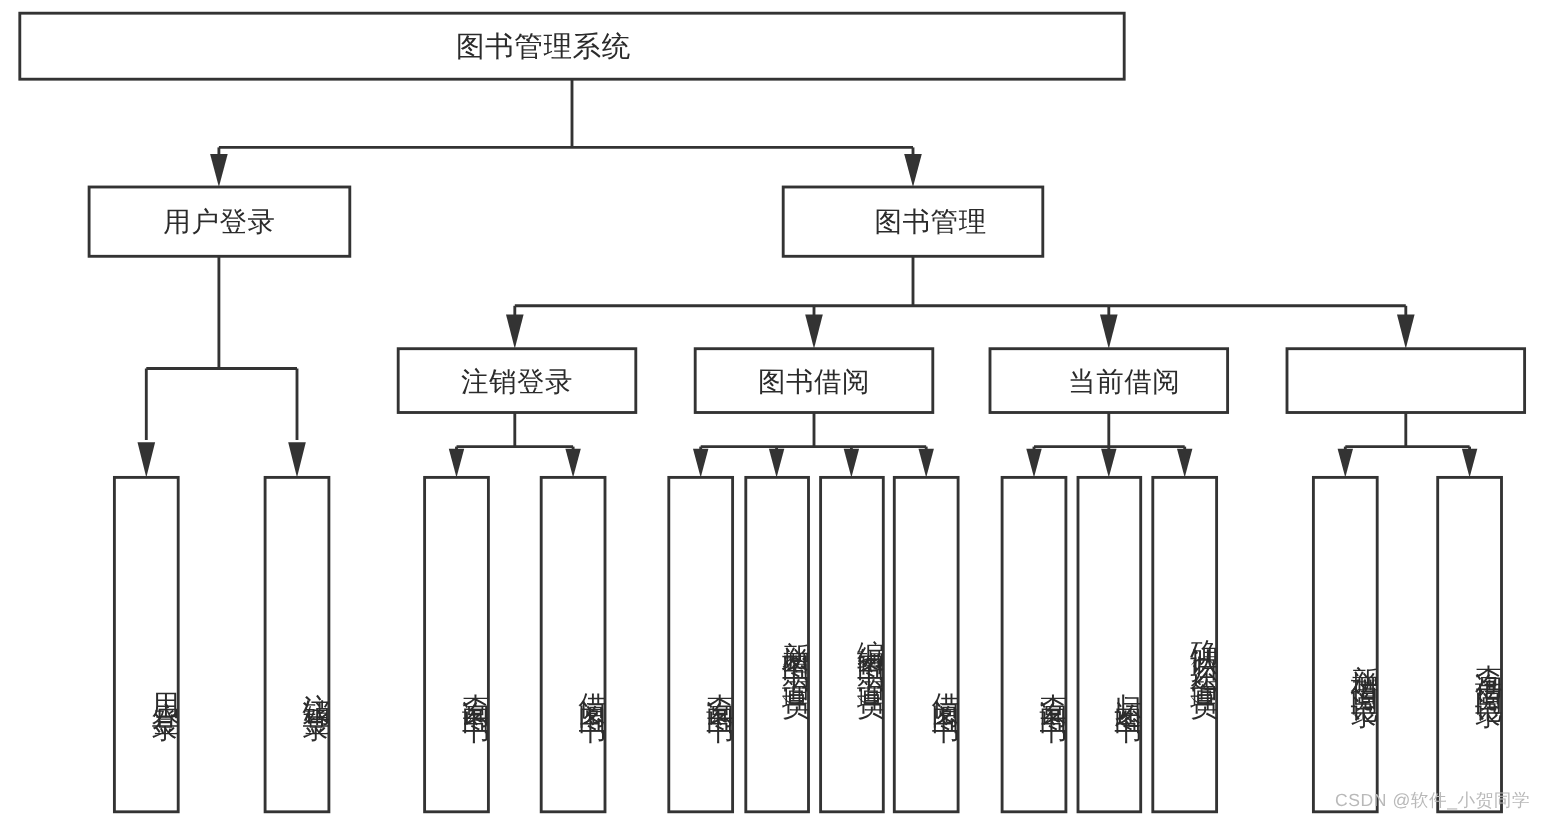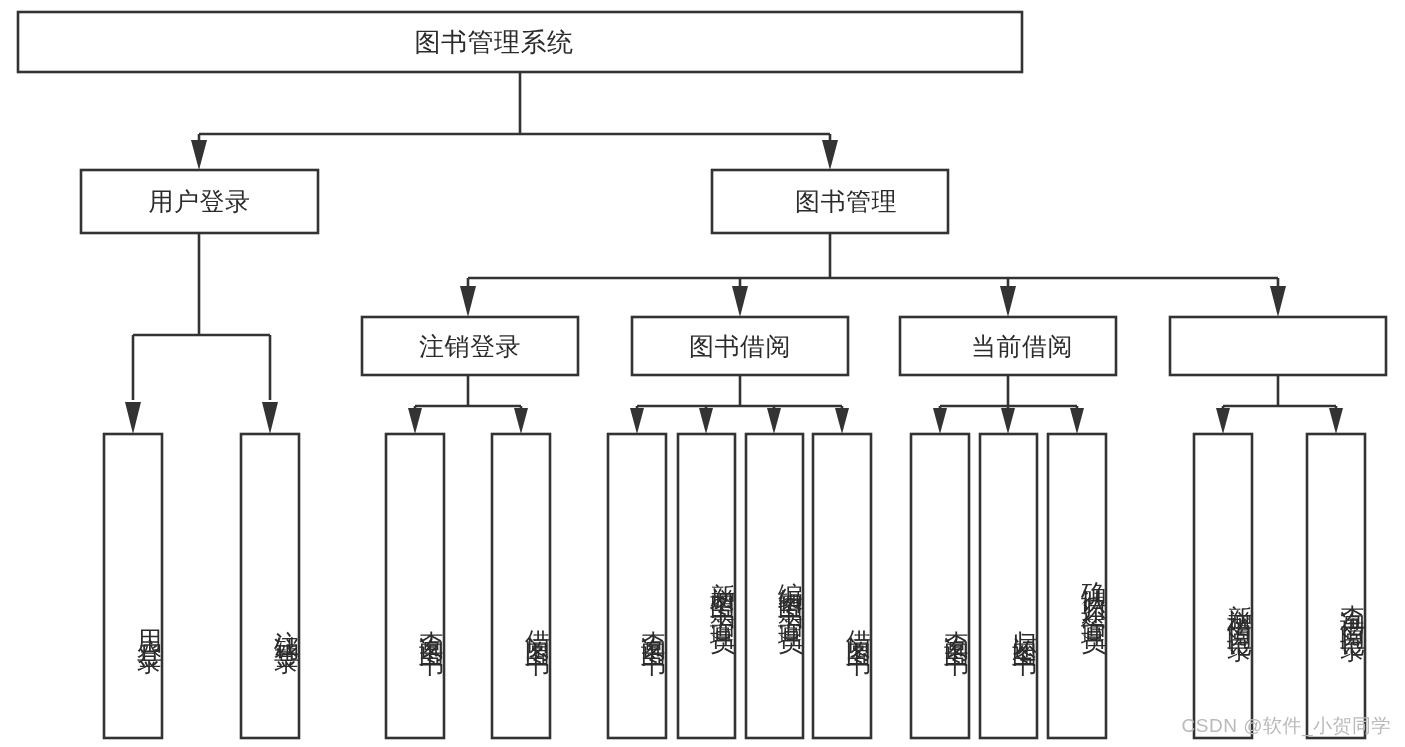--- a/index.html
+++ b/index.html
@@ -65,21 +65,21 @@
     line-height: 1;
     white-space: nowrap;
     align-items: flex-start;
     justify-content: center;
     padding-top: 6px;
   }
   .watermark {
     position: absolute;
     right: 14px;
     bottom: 8px;
-    font-size: 19px;
+    font-size: 16px;
     color: #b9b9b9;
     font-family: "Liberation Sans", "DejaVu Sans", sans-serif;
     white-space: nowrap;
     letter-spacing: 0.5px;
   }
 </style>
 </head>
 <body>
 
 <div id="diagram-root">

